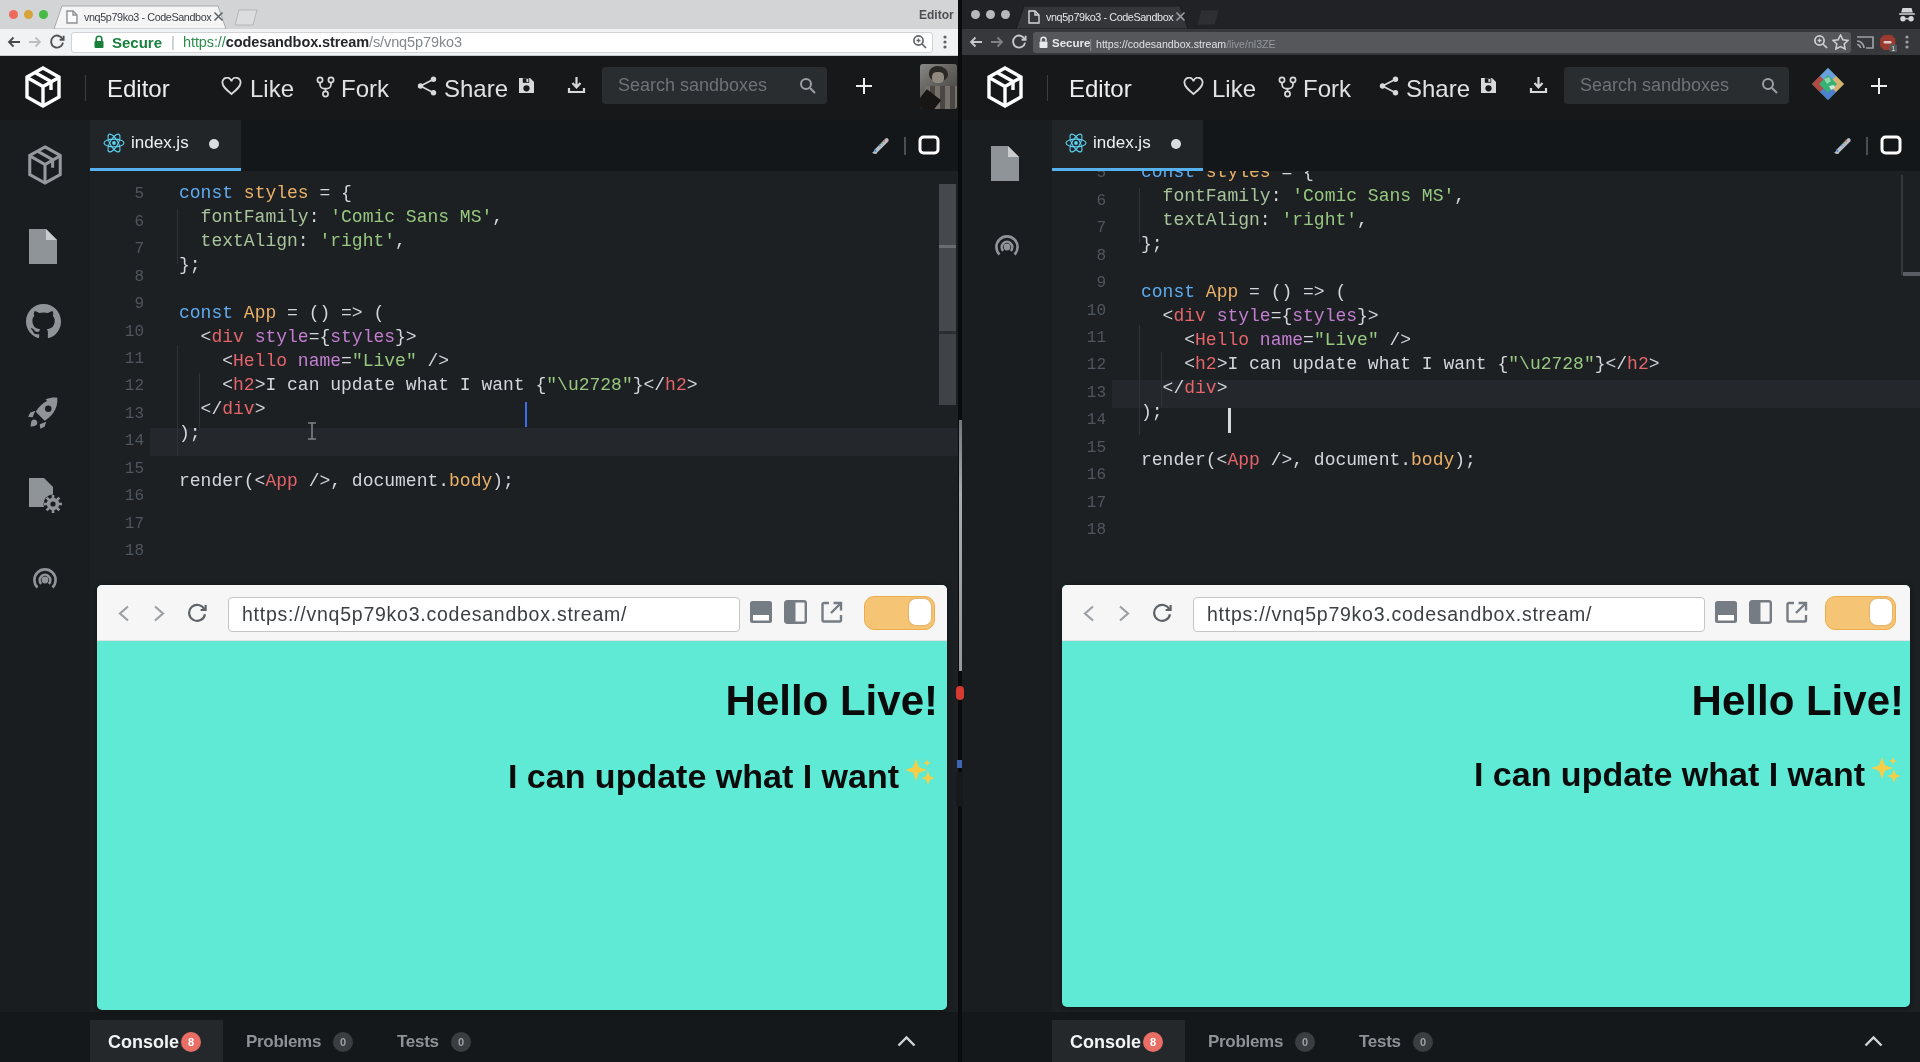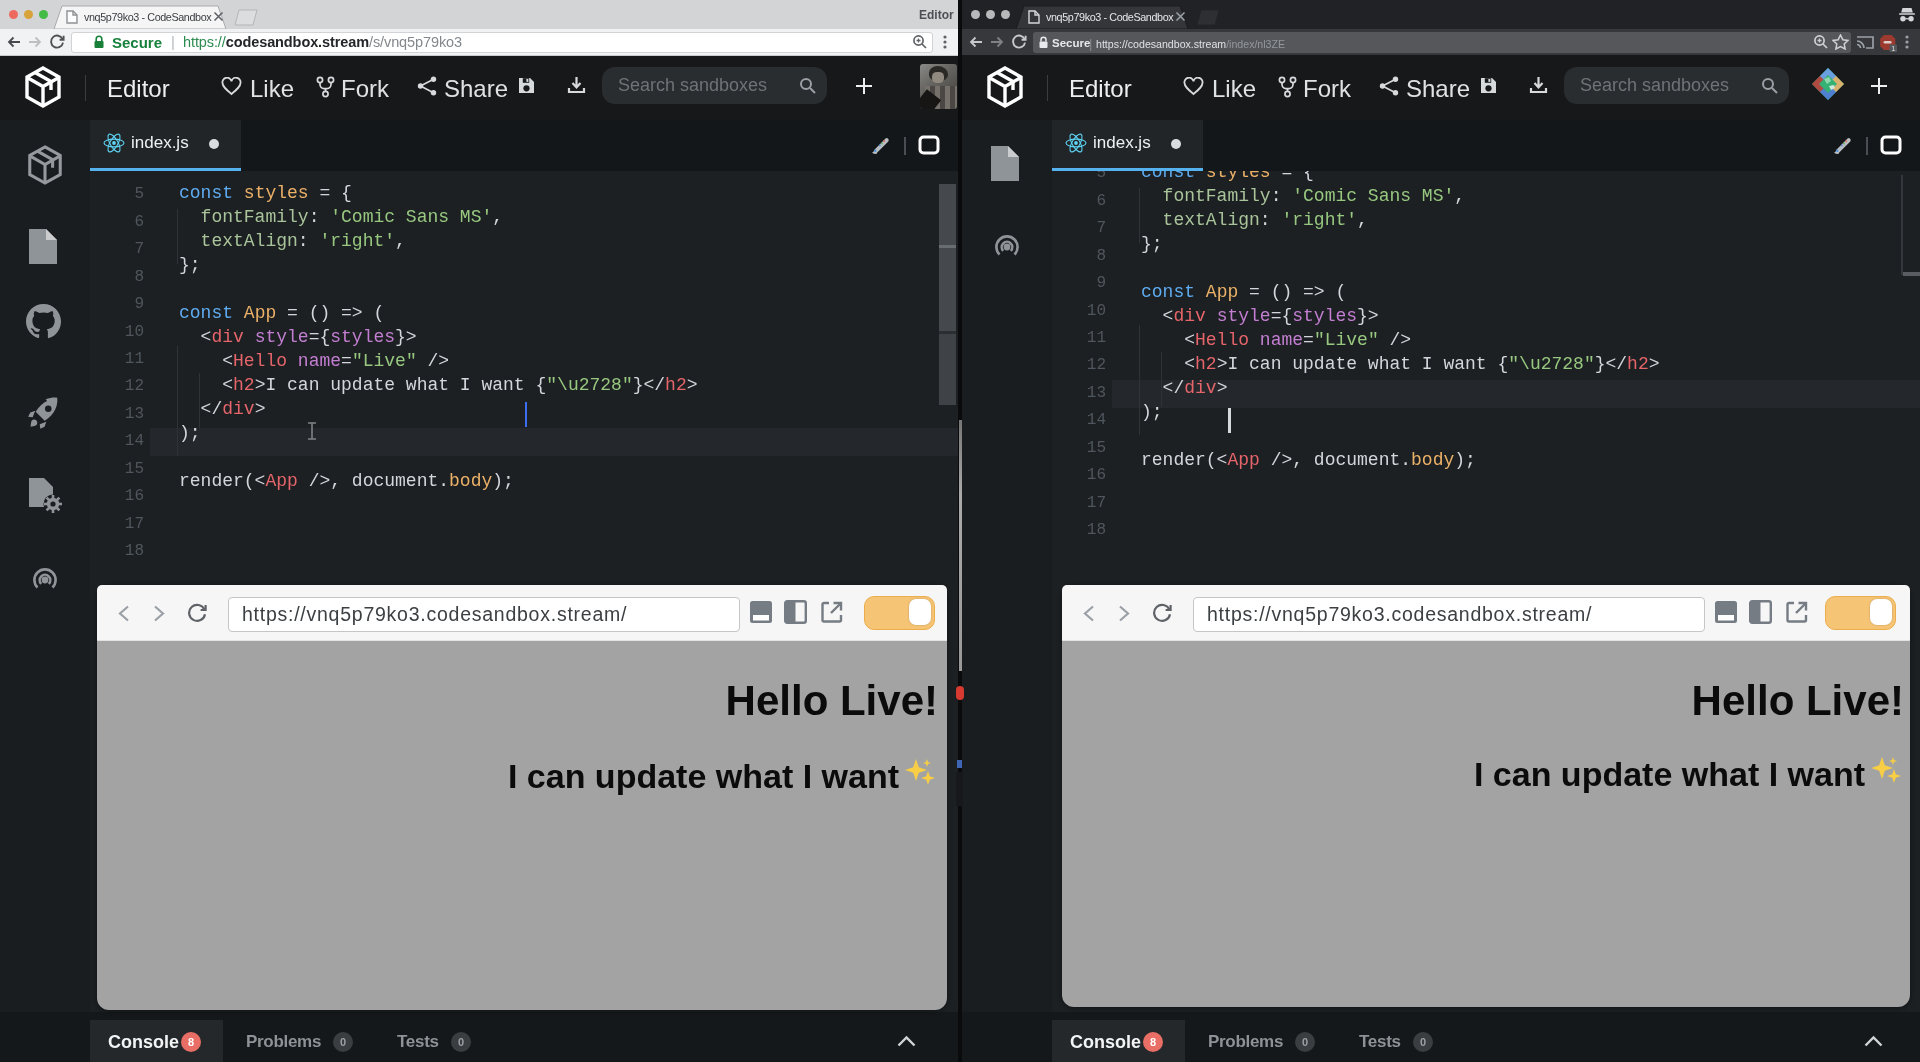--- a/index.html
+++ b/index.html
@@ -17,35 +17,35 @@
 .tabbar{position:absolute;left:90px;top:120px;width:868px;height:51px;background:#141719}
 .tab{position:absolute;left:0;top:0;width:151px;height:51px;background:#212528;border-bottom:3px solid #55b2ee}
 .editor{position:absolute;left:90px;top:171px;width:868px;height:841px;background:#1c2023;overflow:hidden}
 pre{font-family:"Liberation Mono",monospace}
 .code{position:absolute;font-size:18px;line-height:24px;color:#d3d7dc}
 .gut{position:absolute;font-size:16px;line-height:27.46px;color:#4f565d;text-align:right;width:54px}
 .kw{color:#5fabf0}.vr{color:#ecb168}.pk{color:#a9c49a}.st{color:#98c87f}.tg{color:#e5656a}.at{color:#c37ed1}
 .hlrow{position:absolute;left:60px;right:0;height:27.46px;background:#24282d}
 .iguide{position:absolute;width:1px;background:#2e3338}
 
-.pane{position:absolute;background:#a3a3a3;border-radius:12px;box-shadow:0 1px 5px rgba(0,0,0,.45)}
+.pane{position:absolute;background:#5eead4;border-radius:5px;box-shadow:0 1px 5px rgba(0,0,0,.45)}
 .pbar{position:absolute;left:0;top:0;right:0;height:56px;background:#f6f6f6;border-bottom:1px solid #e2e2e2;border-radius:5px 5px 0 0}
 .purl{position:absolute;top:12px;height:35px;background:#fff;border:1px solid #c6c6c6;border-radius:4px;font-size:19.5px;letter-spacing:0.75px;color:#3c4043;line-height:33px;padding-left:13px}
 .hello1{position:absolute;font-weight:bold;font-size:42px;color:#0b0b0b;white-space:nowrap}
 .hello2{position:absolute;font-weight:bold;font-size:34px;color:#0b0b0b;white-space:nowrap}
 
 .cbar{position:absolute;left:0;top:1012px;width:958px;height:50px;background:#15181a}
 .ctab{position:absolute;left:90px;top:8px;width:133px;height:42px;background:#24282b}
 .cbadge{position:absolute;border-radius:50%;width:20px;height:20px;font-size:11px;font-weight:bold;text-align:center;line-height:20px}
 .ctxt{position:absolute;font-size:18px;font-weight:bold;top:20px}
 
 .hsep{position:absolute;width:1px;background:#3b3e41}
 .htxt{position:absolute;font-size:24px;color:#eceef0;white-space:nowrap}
 .hico{position:absolute}
-.search{position:absolute;background:#2a2d30;border-radius:13px;font-size:18px;color:#6e7377}
+.search{position:absolute;background:#2a2d30;border-radius:4px;font-size:18px;color:#6e7377}
 </style></head>
 <body>
 
 <div class="win" id="winL" style="left:0">
   <div class="titlebarL"></div>
   <div class="addrL abs" style="left:0;top:29px;width:958px"></div>
   <div class="tl" style="left:9px;background:#ee6a5f"></div>
   <div class="tl" style="left:24px;background:#d9a33b"></div>
   <div class="tl" style="left:39px;background:#43bb45"></div>
 
@@ -347,21 +347,21 @@
       <path d="M13.6 5.2 A6 6 0 1 0 14 8.6" stroke="#c6c9cc" stroke-width="1.9" fill="none"></path>
       <path d="M14.6 1.8 v4 h-4" fill="none" stroke="#c6c9cc" stroke-width="1.9"></path>
     </svg>
   <div class="abs" style="left:71px;top:32px;width:818px;height:21px;background:#55575b;border-radius:3px"></div>
   <svg class="abs" style="left:76px;top:36px" width="11" height="13">
       <rect x="1.5" y="5.5" width="8" height="6.5" rx="1" fill="#e8eaed"></rect>
       <path d="M3 5.5 v-1.7 a2.5 2.5 0 0 1 5 0 v1.7" fill="none" stroke="#e8eaed" stroke-width="1.5"></path>
     </svg>
   <div class="abs" style="left:90px;top:37px;font-size:11.5px;font-weight:bold;color:#e6e8eb">Secure</div>
   <div class="abs" style="left:127px;top:36px;font-size:13px;color:#85888c">|</div>
-  <div class="abs" style="left:134px;top:38px;font-size:10.6px;white-space:nowrap"><span style="color:#dfe1e5">https://codesandbox.stream</span><span style="color:#94989c">/index/nl3ZE</span></div>
+  <div class="abs" style="left:134px;top:38px;font-size:10.6px;white-space:nowrap"><span style="color:#dfe1e5">https://codesandbox.stream</span><span style="color:#94989c">/live/nl3ZE</span></div>
   <svg class="abs" style="left:851px;top:34px" width="16" height="16">
       <circle cx="6.5" cy="6.5" r="4.6" stroke="#ced1d4" stroke-width="1.7" fill="none"></circle>
       <path d="M10 10 L14 14" stroke="#ced1d4" stroke-width="1.7"></path>
       <path d="M4.5 6.5 h4 M6.5 4.5 v4" stroke="#ced1d4" stroke-width="1.3"></path>
     </svg>
   <svg class="abs" style="left:870px;top:34px" width="17" height="16">
       <path d="M8.5 1 l2.3 4.7 5.2.7 -3.8 3.6 .9 5 -4.6-2.4 -4.6 2.4 .9-5 -3.8-3.6 5.2-.7 z" fill="none" stroke="#ced1d4" stroke-width="1.5"></path>
     </svg>
   <svg class="abs" style="left:894px;top:34px" width="18" height="15">
       <path d="M1 3 h16 v11 h-7" fill="none" stroke="#9aa0a6" stroke-width="1.7"></path>

